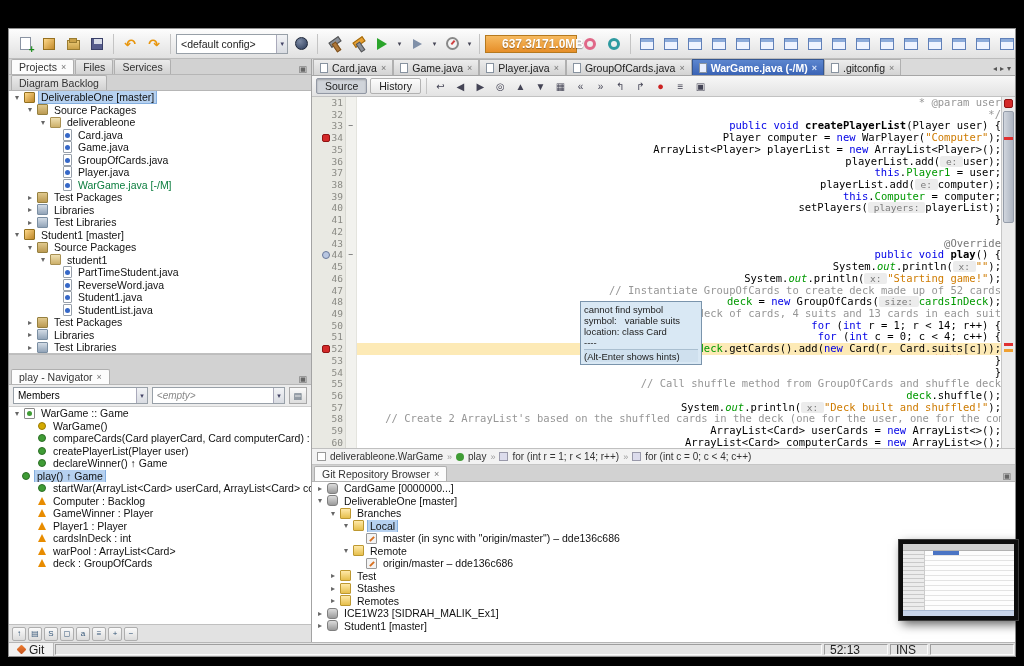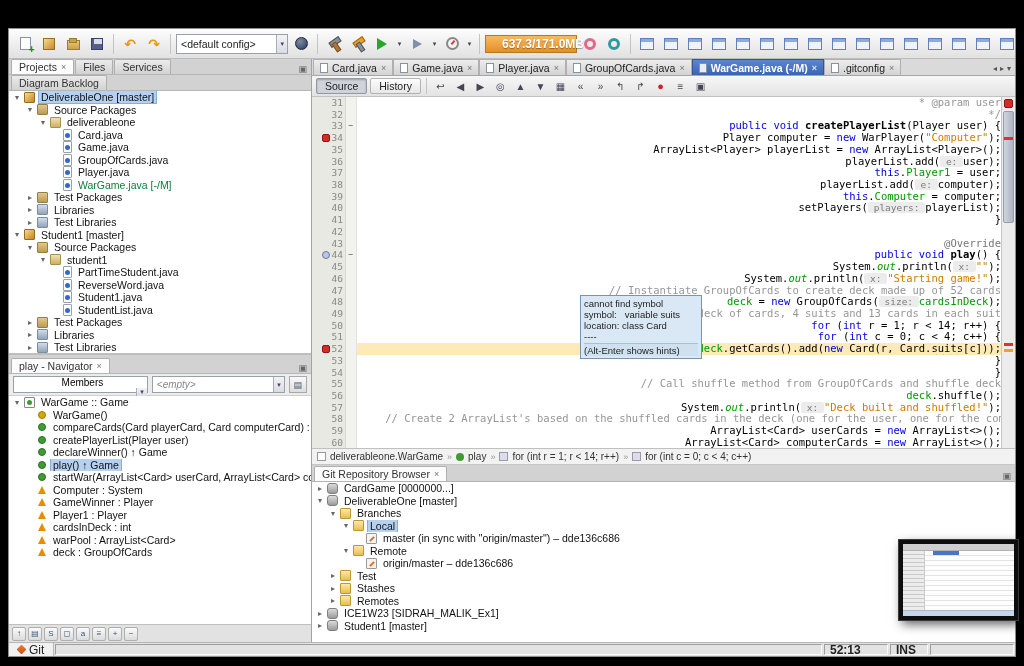--- a/index.html
+++ b/index.html
@@ -83,28 +83,28 @@
   .ti.ctor { width:8px; height:8px; border-radius:50%; background:#d4aa00; border:1px solid #9a7a00; margin:0 5px 0 3px; }
   .ti.meth { width:8px; height:8px; border-radius:50%; background:#3f9c35; border:1px solid #2c6e26; margin:0 5px 0 3px; }
   .ti.fld { width:0; height:0; border-left:4px solid transparent; border-right:4px solid transparent;
             border-bottom:8px solid #e88c00; background:none; border-radius:0; margin:0 5px 0 3px; }
   .ti.repo { background:linear-gradient(#dcdcdc,#9a9a9a); border:1px solid #7f7f7f; border-radius:3px; }
   .ti.gfolder { background:linear-gradient(#ffe9a8,#e6bf4c); border:1px solid #bd9830; }
   .ti.branch { background:#f4f4f4; border:1px solid #999; position:relative; }
   .ti.branch::after { content:""; position:absolute; left:2px; top:4px; width:6px; height:2px; background:#d87020; transform:rotate(-45deg); }
 
   
-  #nav-header { height:20px; flex:none; background:#d2d2d2; border-top:1px solid #bdbdbd; border-bottom:1px solid #b6b6b6;
+  #nav-header { height:31px; flex:none; background:#d2d2d2; border-top:1px solid #bdbdbd; border-bottom:1px solid #b6b6b6;
                 display:flex; align-items:flex-end; padding-left:2px; font-size:10.5px; }
   #members-row { height:22px; flex:none; background:#ececec; display:flex; align-items:center; gap:4px; padding:0 4px;
                  border-bottom:1px solid #cfcfcf; }
   .combo { height:17px; background:#fff; border:1px solid #98a0a8; display:flex; align-items:center; font-size:10px; padding-left:4px; }
   .combo .ar { margin-left:auto; font-size:7px; color:#446; background:linear-gradient(#f2f3f6,#d9dce2);
                border-left:1px solid #aab; height:100%; display:flex; align-items:center; padding:0 3px; }
-  .combo.c1 { width:140px;flex-direction:column; }
+  .combo.c1 { width:140px; }
   .combo.c2 { width:138px; color:#888; font-style:italic; }
   .mbtn { width:19px; height:17px; border:1px solid #a8a8a8; background:linear-gradient(#fafafa,#ddd);
           display:flex; align-items:center; justify-content:center; font-size:9px; color:#456; }
 
   #filter-row { height:18px; flex:none; background:#e2e2e2; border-top:1px solid #c0c0c0; display:flex; align-items:center; gap:2px; padding:0 3px; }
   .fbtn { width:14px; height:14px; border:1px solid #aeaeae; border-radius:2px; background:linear-gradient(#fafafa,#dcdcdc);
           display:flex; align-items:center; justify-content:center; font-size:8px; color:#357; }
 
   
   #editor-tabs { height:17px; flex:none; background:#dadada; border-bottom:1px solid #a6a6a6; display:flex;
@@ -141,21 +141,21 @@
   .cl.hl .ct { background:#fdeab6; }
   .mark { flex:none; }
   .mark.error { width:8px; height:8px; background:#d42a2a; border:1px solid #8f1414; border-radius:2px; }
   .mark.override { width:8px; height:8px; border-radius:50%; background:#b9c7e1; border:1px solid #69799a; }
   .t-p { color:#000; } .t-k { color:#0000e6; } .t-s { color:#ce7b00; } .t-c { color:#969696; }
   .t-f { color:#009900; } .t-fi { color:#009900; font-style:italic; } .t-m { font-weight:bold; color:#000; }
   .t-a { color:#767676; }
   .t-h { color:#7a7a7a; background:#ececec; border-radius:2px; font-size:9.5px; }
   .t-e { text-decoration:underline wavy #e00000 1px; text-underline-offset:2px; }
 
-  #tooltip { position:absolute; left:268px; top:198px; width:122px; background:#d9e8f4; border:1px solid #7a94ac;
+  #tooltip { position:absolute; left:268px; top:204px; width:122px; background:#d9e8f4; border:1px solid #7a94ac;
              font-size:9.5px; line-height:11px; padding:2px 3px; z-index:20; color:#222; white-space:pre;
              font-family:"Liberation Sans",sans-serif; }
   #tooltip .tt-last { border-top:1px solid #aabfd0; margin-top:1px; padding-top:1px; background:#cfe0ee; }
 
   #scrollbar { position:absolute; top:0; right:0; bottom:0; width:14px; background:#ececec; border-left:1px solid #c6c6c6; }
   .err-global { position:absolute; right:2px; top:2px; width:9px; height:9px; background:#d42a2a; border:1px solid #8f1414; border-radius:2px; }
   .sb-thumb { position:absolute; top:14px; left:1px; right:1px; height:112px;
               background:linear-gradient(90deg,#d0d5dd,#adb5c2); border:1px solid #959daa; border-radius:2px; }
   .sb-mark { position:absolute; left:2px; right:2px; height:3px; }
   .sb-mark.red { background:#e03030; } .sb-mark.orange { background:#f0a030; }
@@ -173,21 +173,21 @@
   #git-tab-row { height:17px; flex:none; background:#d2d2d2; border-bottom:1px solid #b4b4b4; display:flex;
                  align-items:flex-end; padding-left:2px; font-size:10.5px; }
   #git-tree { flex:1; background:#fff; min-height:0; overflow:hidden; }
 
   
   #status-bar { height:14px; flex:none; background:#e3e3e3; border-top:1px solid #b6b6b6; display:flex; align-items:stretch;
                 font-size:12px; color:#222; }
   #git-bottom-tab { display:flex; align-items:center; gap:4px; padding:0 9px; background:#f1f1f1;
                     border-right:1px solid #b9b9b9; }
   .git-ic { width:7px; height:7px; background:linear-gradient(135deg,#f08030,#c05020); transform:rotate(45deg); border-radius:1px; }
-  .scell { border:1px solid; border-color:#9e9e9e #fafafa #fafafa #9e9e9e; margin:1px;font-weight:bold; }
+  .scell { border:1px solid; border-color:#9e9e9e #fafafa #fafafa #9e9e9e; margin:1px; }
   .scell.grow { flex:1; }
   .scell.pos { width:64px; display:flex; align-items:center; padding-left:5px; }
   .scell.ins { width:38px; display:flex; align-items:center; padding-left:5px; }
   .scell.tail { width:84px; }
 
   
   #pip { position:absolute; left:899px; top:540px; width:119px; height:80px; background:#fff;
          border:4px solid #0d0d0d; box-shadow:0 0 0 1px #3a3a3a, 3px 4px 10px rgba(0,0,0,.65); z-index:60;
          display:flex; flex-direction:column; }
   .pip-top { height:7px; background:#cfcfcf; border-bottom:1px solid #b2b2b2; flex:none; }
@@ -477,34 +477,34 @@
           <div class="trow" style="padding-left: 16px;">
             <span class="arr"></span>
             <span class="ti meth"></span>
             <span class="tl">createPlayerList(Player user)</span>
           </div>
           <div class="trow" style="padding-left: 16px;">
             <span class="arr"></span>
             <span class="ti meth"></span>
             <span class="tl">declareWinner() ↑ Game</span>
           </div>
-          <div class="trow sel" style="padding-left: 16px;">
+          <div class="trow sel" style="">
             <span class="arr"></span>
             <span class="ti meth"></span>
             <span class="tl">play() ↑ Game</span>
           </div>
           <div class="trow" style="padding-left: 16px;">
             <span class="arr"></span>
             <span class="ti meth"></span>
             <span class="tl">startWar(ArrayList&lt;Card&gt; userCard, ArrayList&lt;Card&gt; computerCard)</span>
           </div>
           <div class="trow" style="padding-left: 16px;">
             <span class="arr"></span>
             <span class="ti fld"></span>
-            <span class="tl">Computer : System</span>
+            <span class="tl">Computer : Backlog</span>
           </div>
           <div class="trow" style="padding-left: 16px;">
             <span class="arr"></span>
             <span class="ti fld"></span>
             <span class="tl">GameWinner : Player</span>
           </div>
           <div class="trow" style="padding-left: 16px;">
             <span class="arr"></span>
             <span class="ti fld"></span>
             <span class="tl">Player1 : Player</span>

